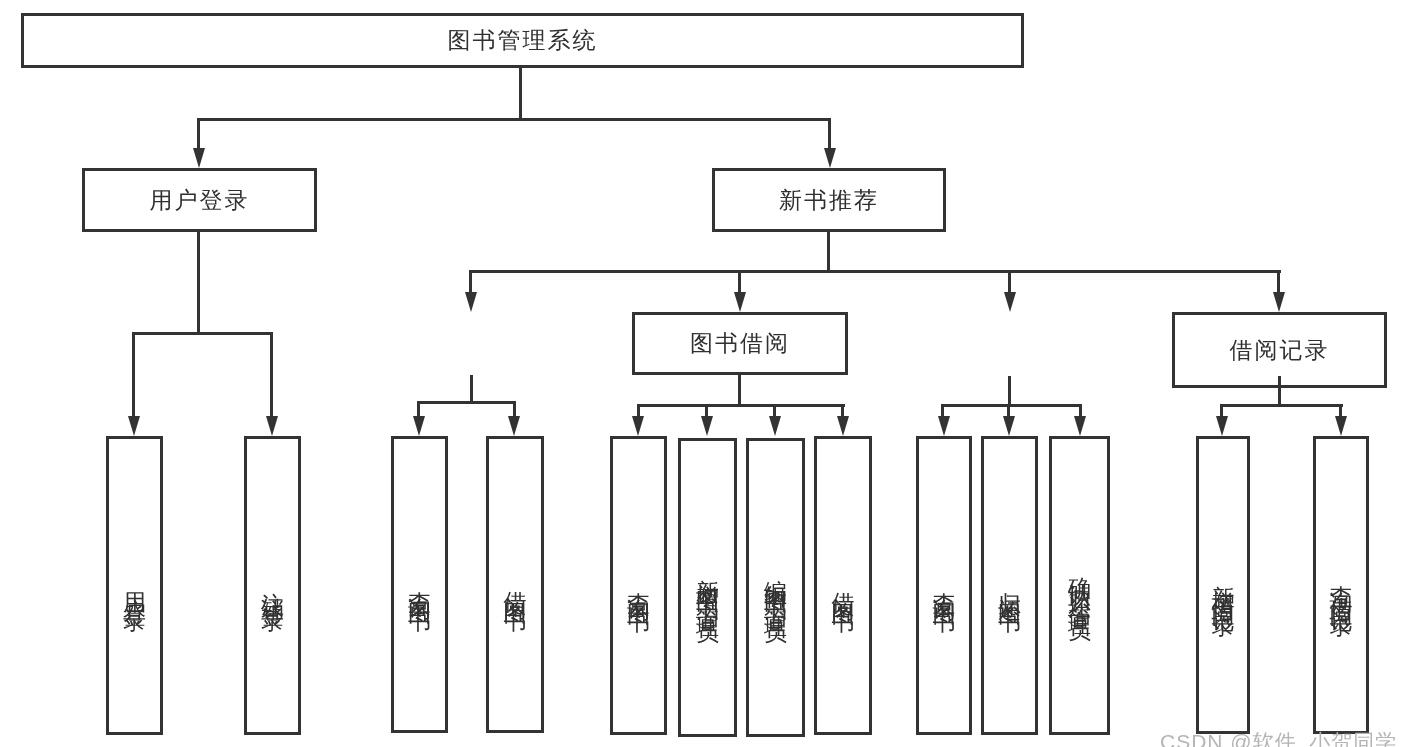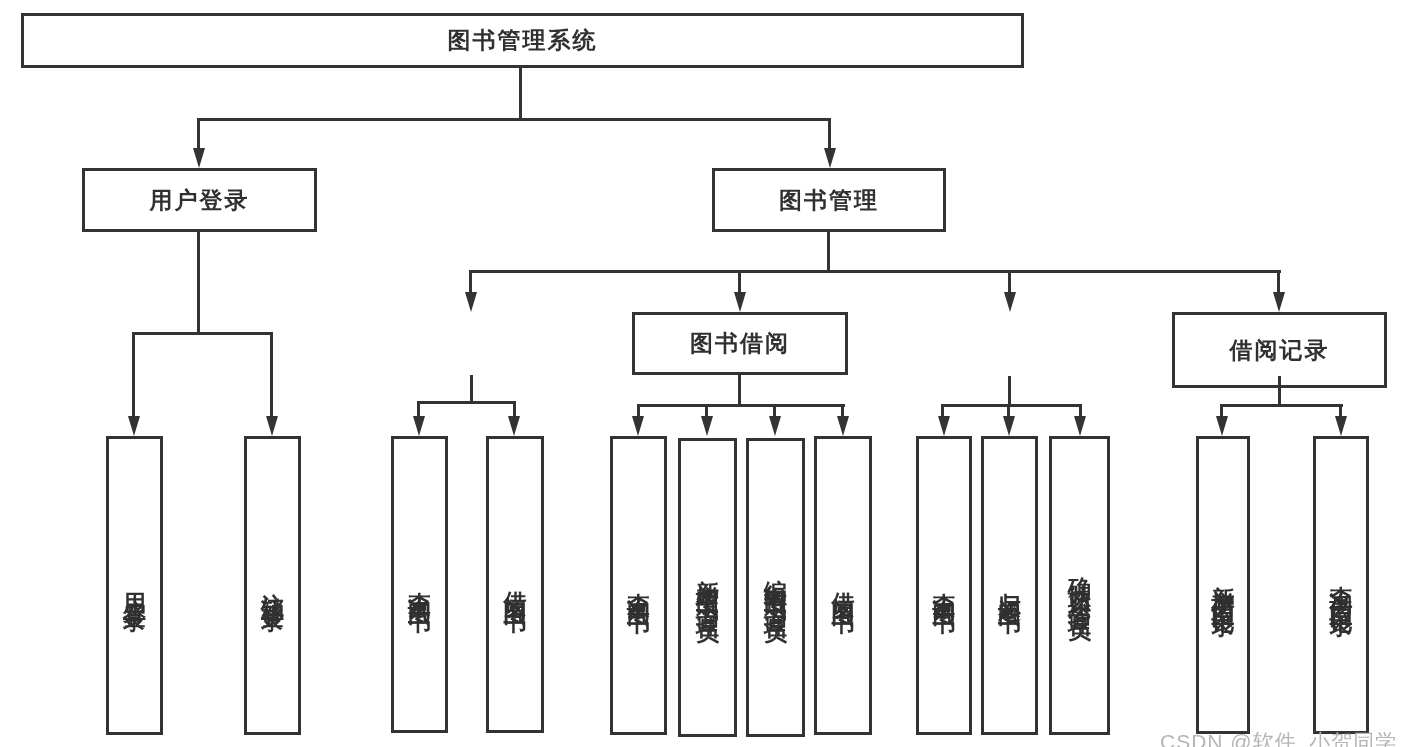--- a/index.html
+++ b/index.html
@@ -10,21 +10,21 @@
     font-family:"Liberation Sans","DejaVu Sans",sans-serif;
     color:#303030;
     overflow:hidden;
   }
   
   .hbox,.vbox{
     position:absolute;
     box-sizing:border-box;
     border:3px solid #333333;
     background:#ffffff;
-    display:flex;align-items:center;justify-content:center;font-weight:bold;
+    display:flex;align-items:center;justify-content:center;
   }
   .hbox span{
     font-size:23px;
     letter-spacing:2px;
     color:#303030;
     white-space:nowrap;
   }
   .vbox span{
     writing-mode:vertical-rl;
     text-orientation:mixed;
@@ -64,21 +64,21 @@
     <i class="vl" style="left:197px;top:118px;height:34px"></i>
     <i class="ar" style="left:193px;top:148px"></i>
     <i class="vl" style="left:828px;top:118px;height:34px"></i>
     <i class="ar" style="left:824px;top:148px"></i>
   </div>
 
   <div class="hbox" style="left:82px;top:168px;width:235px;height:64px">
     <span>用户登录</span>
   </div>
   <div class="hbox" style="left:712px;top:168px;width:234px;height:64px">
-    <span>图书管理</span>
+    <span>新书推荐</span>
   </div>
 
   <div>
     <i class="vl" style="left:197px;top:232px;height:103px"></i>
     <i class="hl" style="left:132px;top:332px;width:141px"></i>
     <i class="vl" style="left:132px;top:332px;height:86px"></i>
     <i class="ar" style="left:128px;top:416px"></i>
     <i class="vl" style="left:270px;top:332px;height:86px"></i>
     <i class="ar" style="left:266px;top:416px"></i>
   </div>

